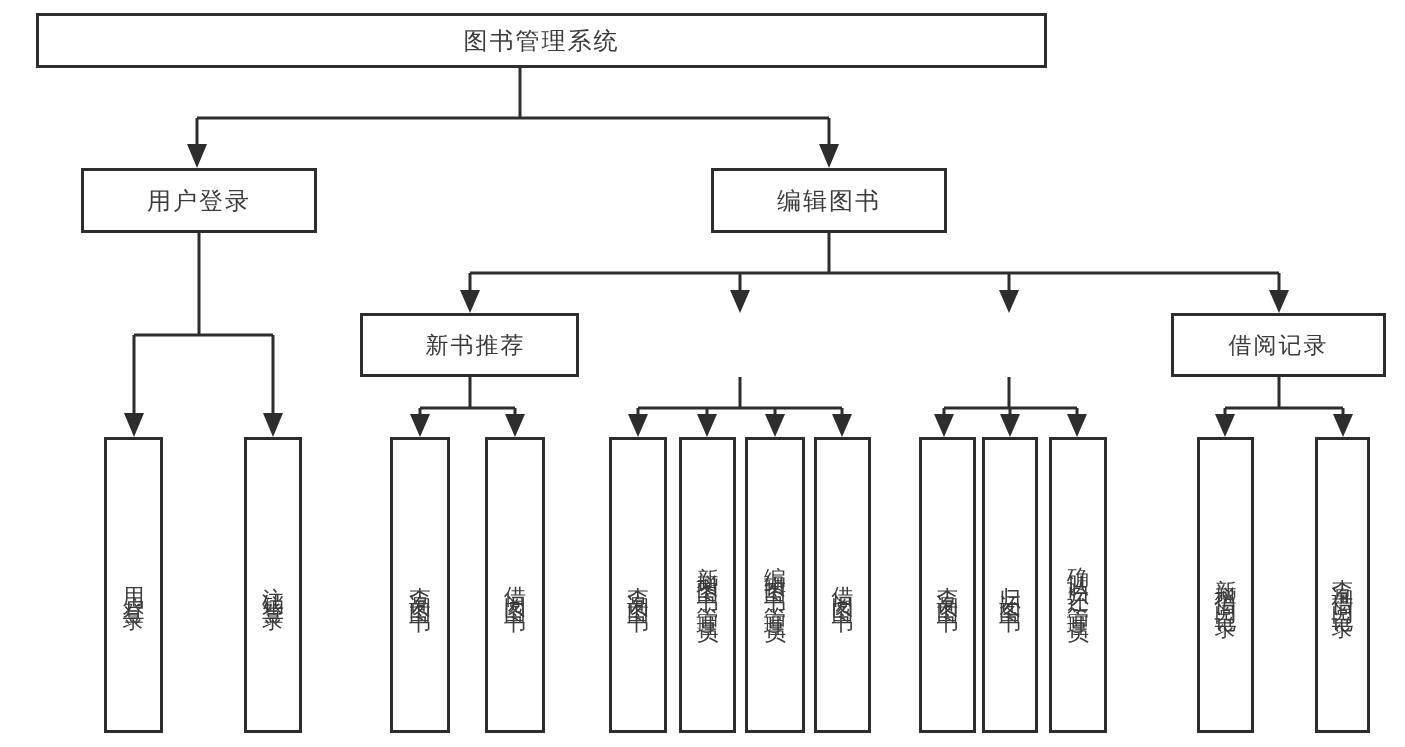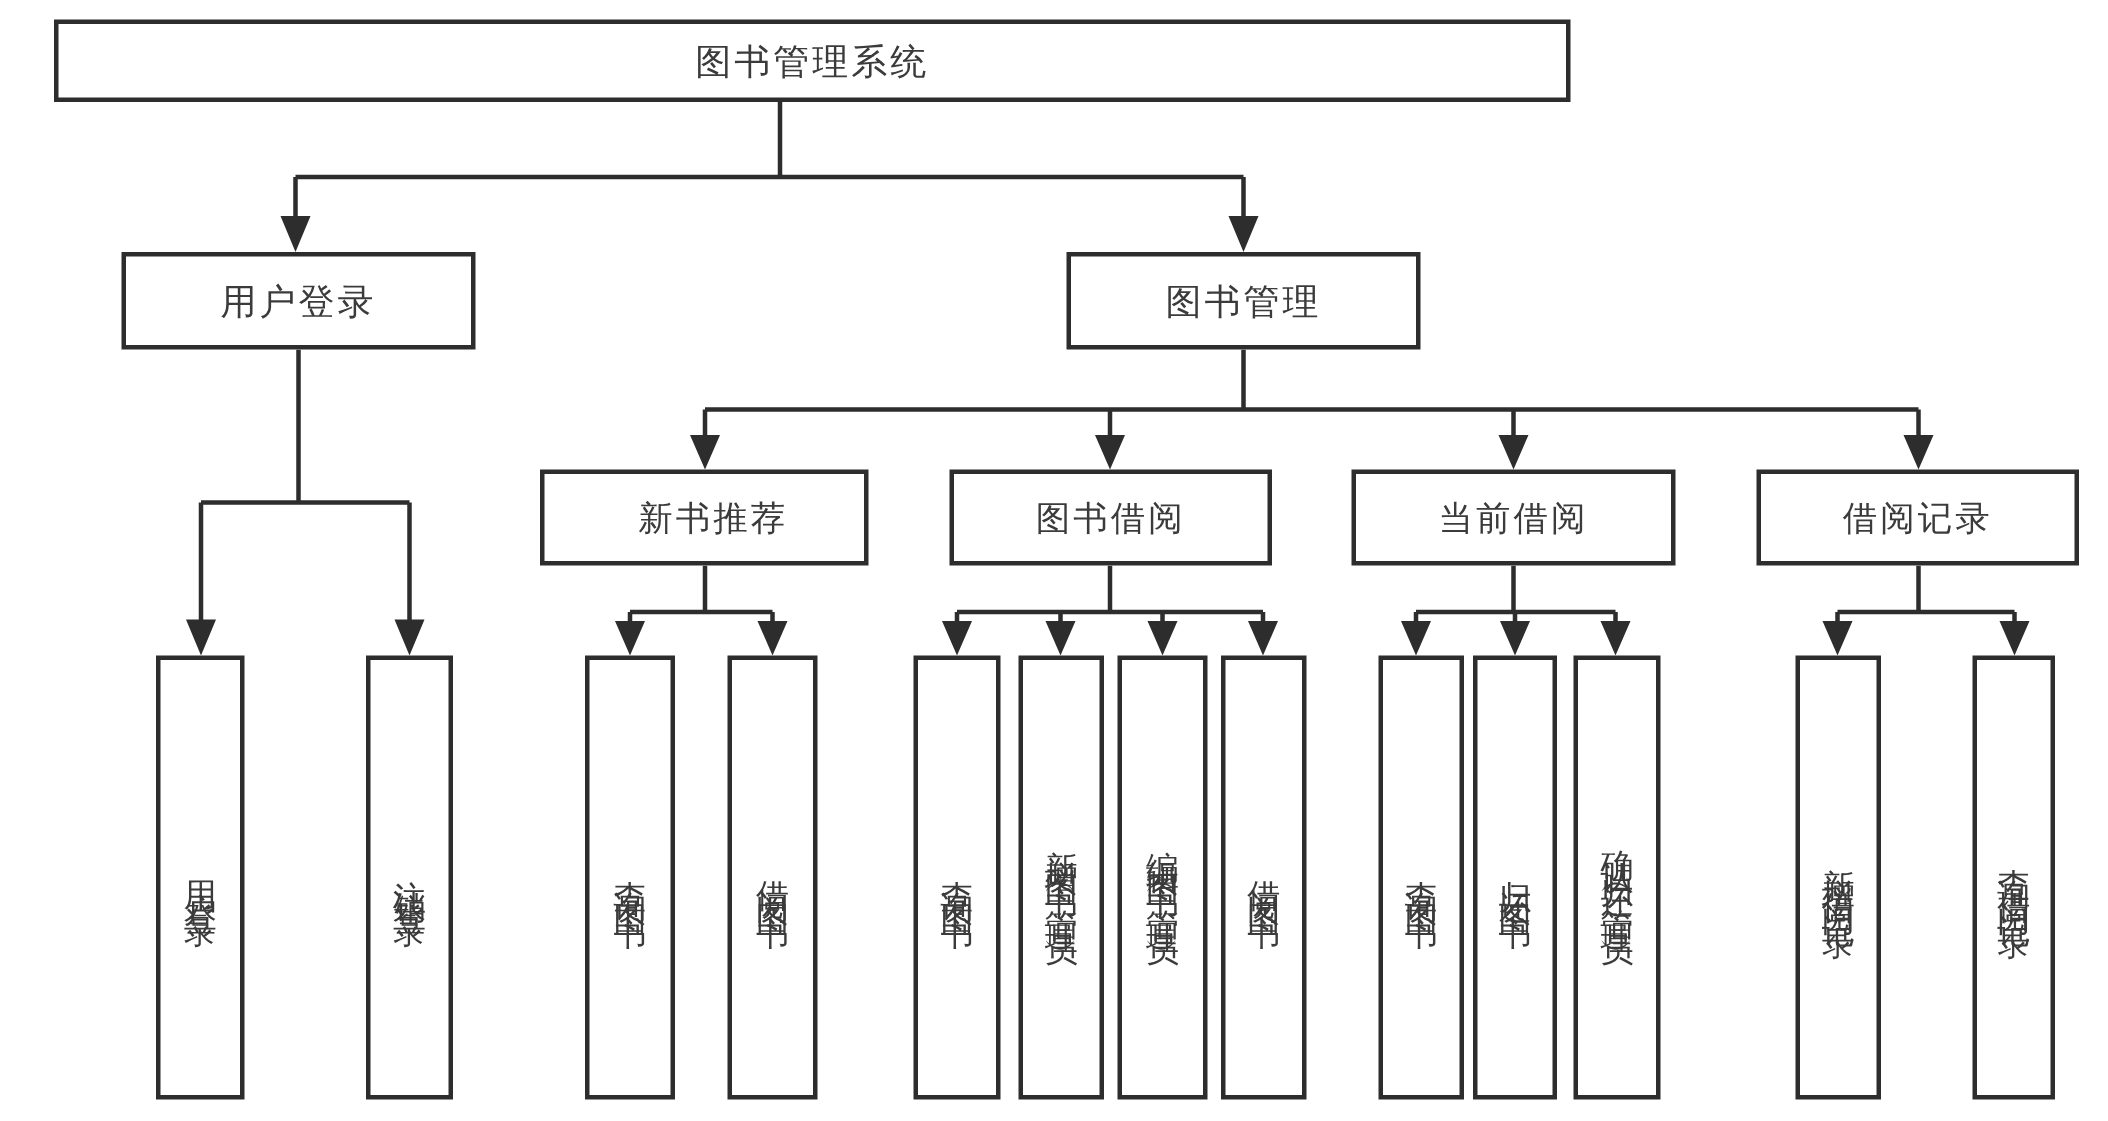--- a/index.html
+++ b/index.html
@@ -102,25 +102,23 @@
       M934 414 L954 414 L944 437 Z
       M1000 414 L1020 414 L1010 437 Z
       M1067 414 L1087 414 L1077 437 Z
       M1215 414 L1235 414 L1225 437 Z
       M1333 414 L1353 414 L1343 437 Z"></path>
   </svg>
 
   <div class="box h-box root" style="left:12px; top:13px; width:1011px; height:55px;margin-left:24px;">图书管理系统</div>
 
   <div class="box h-box l2" style="left:81px; top:168px; width:236px; height:65px;">用户登录</div>
-  <div class="box h-box l2" style="left:711px; top:168px; width:236px; height:65px;">图书管理</div>
+  <div class="box h-box l2" style="left:711px; top:168px; width:236px; height:65px;">编辑图书</div>
 
   <div class="box h-box l3" style="left:360px; top:313px; width:219px; height:64px;padding-left:12px;">新书推荐</div>
-  <div class="box h-box l3" style="left:633px; top:313px; width:215px; height:64px;">图书借阅</div>
-  <div class="box h-box l3" style="left:901px; top:313px; width:216px; height:64px;">当前借阅</div>
   <div class="box h-box l3" style="left:1171px; top:313px; width:215px; height:64px;">借阅记录</div>
 
   <div class="box v-box" style="left:104px; top:437px; width:59px; height:296px;">
     <span class="v-text">用户登录</span>
   </div>
   <div class="box v-box" style="left:244px; top:437px; width:58px; height:296px;">
     <span class="v-text">注销登录</span>
   </div>
 
   <div class="box v-box" style="left:390px; top:437px; width:60px; height:296px;">

